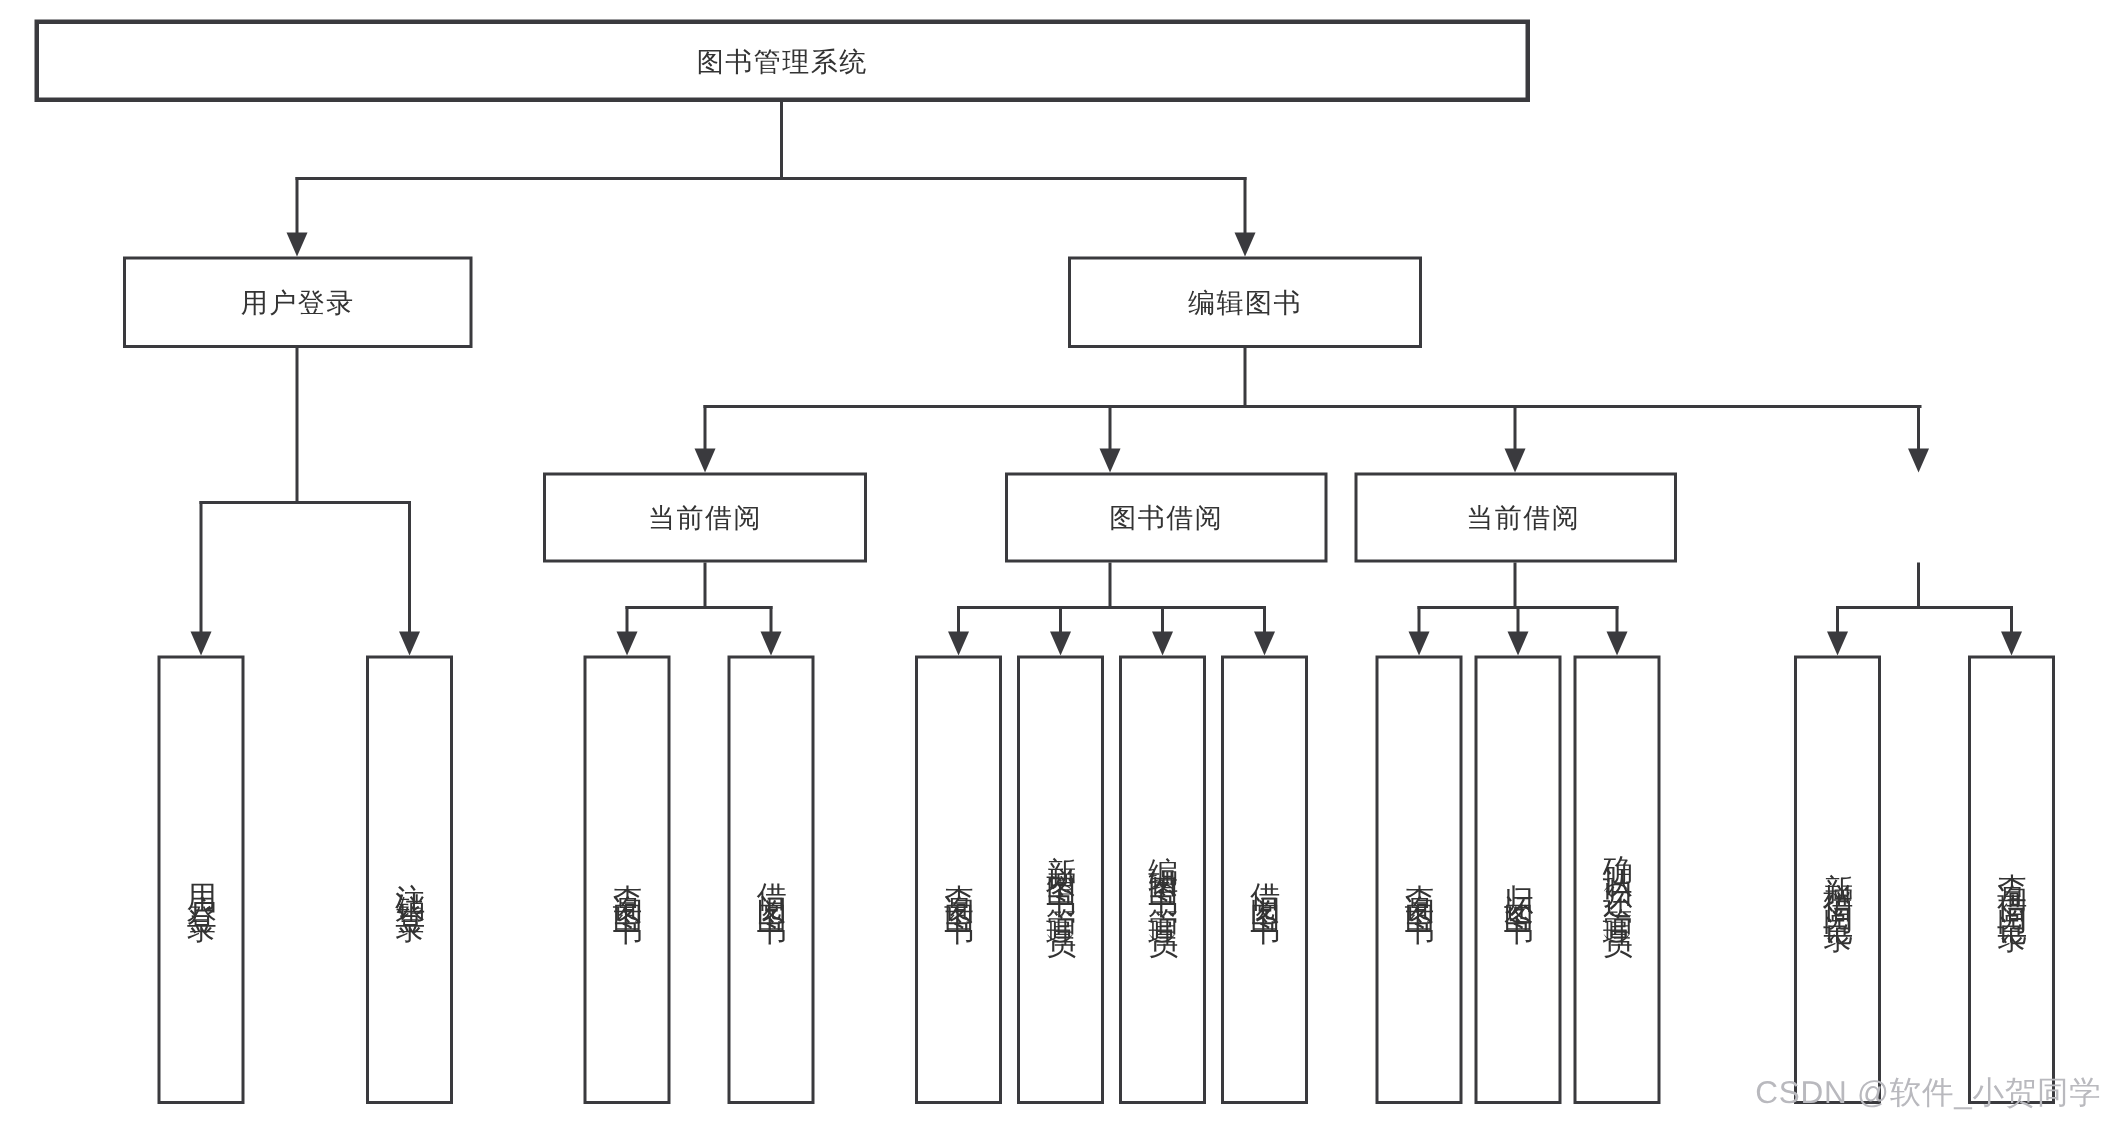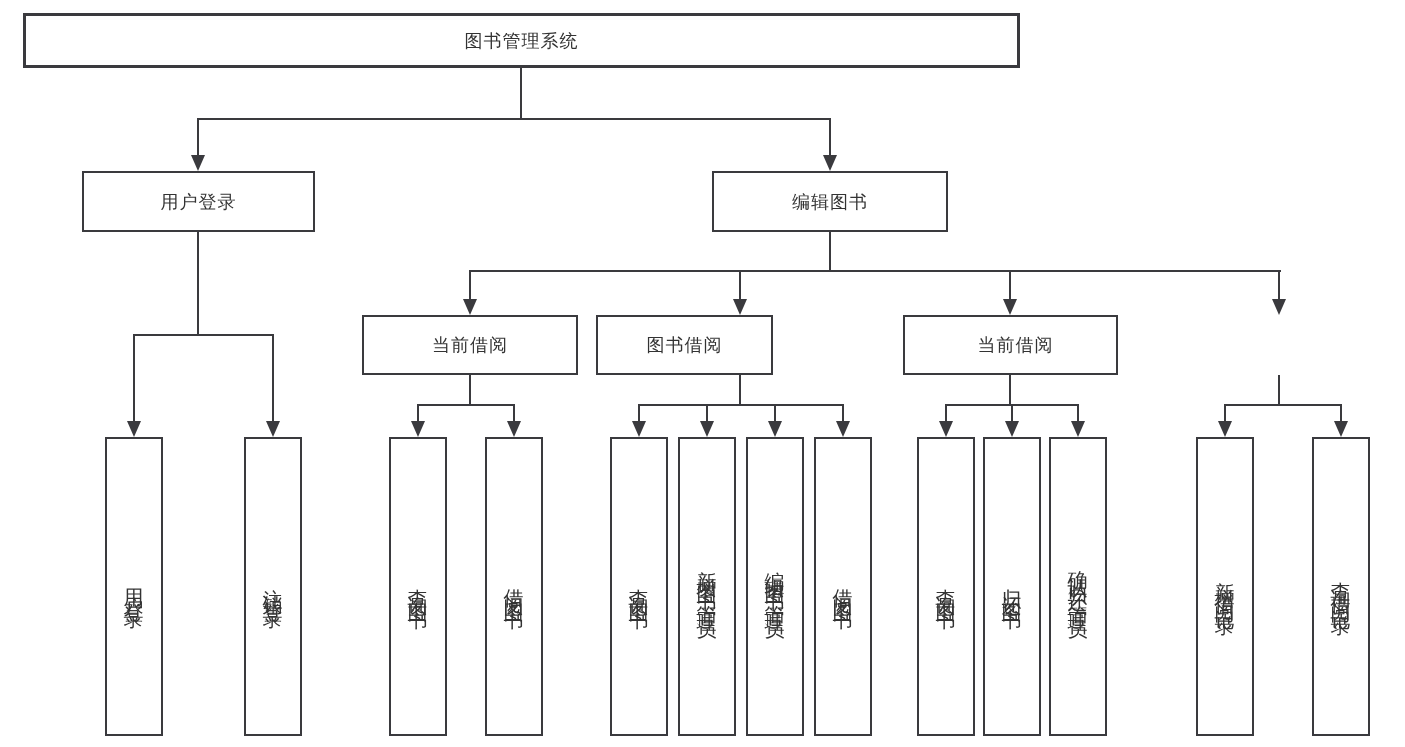--- a/index.html
+++ b/index.html
@@ -74,21 +74,21 @@
   <div class="box" style="left:82px;top:171px;width:233px;height:61px;">
     <span class="hlabel">用户登录</span>
   </div>
   <div class="box" style="left:712px;top:171px;width:236px;height:61px;">
     <span class="hlabel">编辑图书</span>
   </div>
 
   <div class="box" style="left:362px;top:315px;width:216px;height:60px;">
     <span class="hlabel">当前借阅</span>
   </div>
-  <div class="box" style="left:596px;top:315px;width:177px;height:60px;">
+  <div class="box" style="left:670px;top:315px;width:215px;height:60px;">
     <span class="hlabel">图书借阅</span>
   </div>
   <div class="box" style="left:903px;top:315px;width:215px;height:60px;padding-left:10px;">
     <span class="hlabel">当前借阅</span>
   </div>
 
   <div class="box leaf" style="left:105px;top:437px;width:58px;height:299px;">
     <span class="vlabel">用户登录</span>
   </div>
   <div class="box leaf" style="left:244px;top:437px;width:58px;height:299px;">
@@ -184,14 +184,15 @@
   <div class="arrow" style="left:1005px;top:421px;"></div>
   <div class="arrow" style="left:1071px;top:421px;"></div>
 
   <div class="vline" style="left:1278px;top:375px;width:2px;height:31px;"></div>
   <div class="hline" style="left:1224px;top:404px;width:118px;height:2px;"></div>
   <div class="vline" style="left:1224px;top:404px;width:2px;height:19px;"></div>
   <div class="vline" style="left:1340px;top:404px;width:2px;height:19px;"></div>
   <div class="arrow" style="left:1218px;top:421px;"></div>
   <div class="arrow" style="left:1334px;top:421px;"></div>
 
+  <div class="watermark">CSDN @软件_小贺同学</div>
 
 </div>
 
 </body></html>

